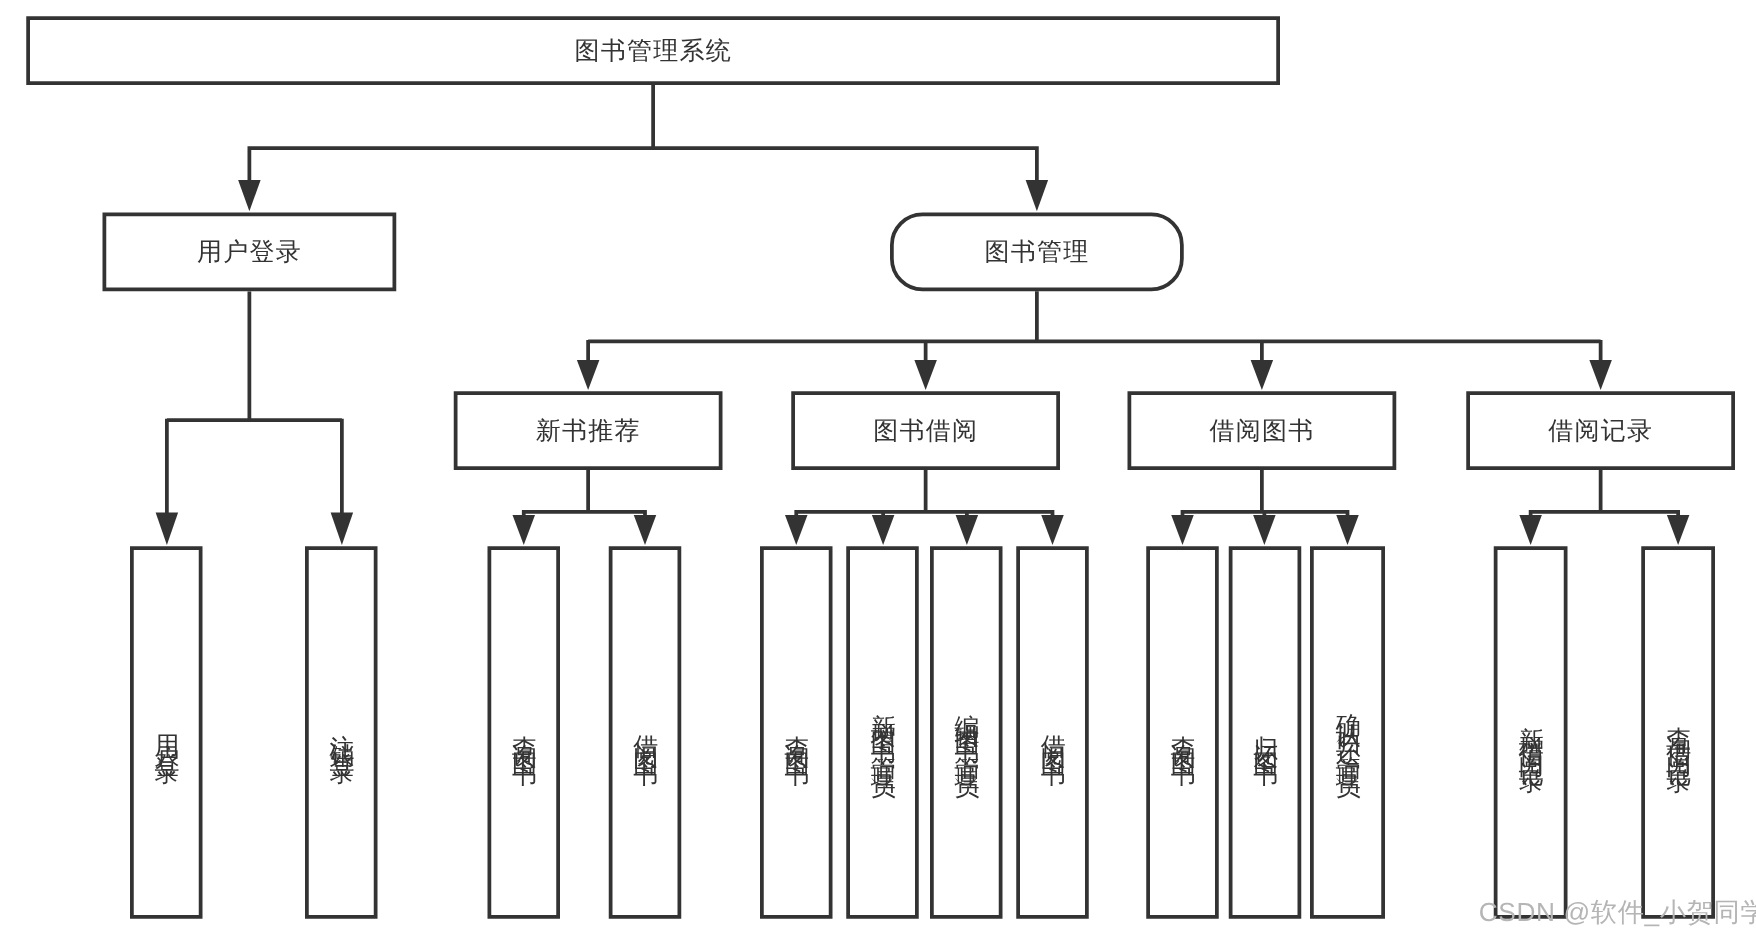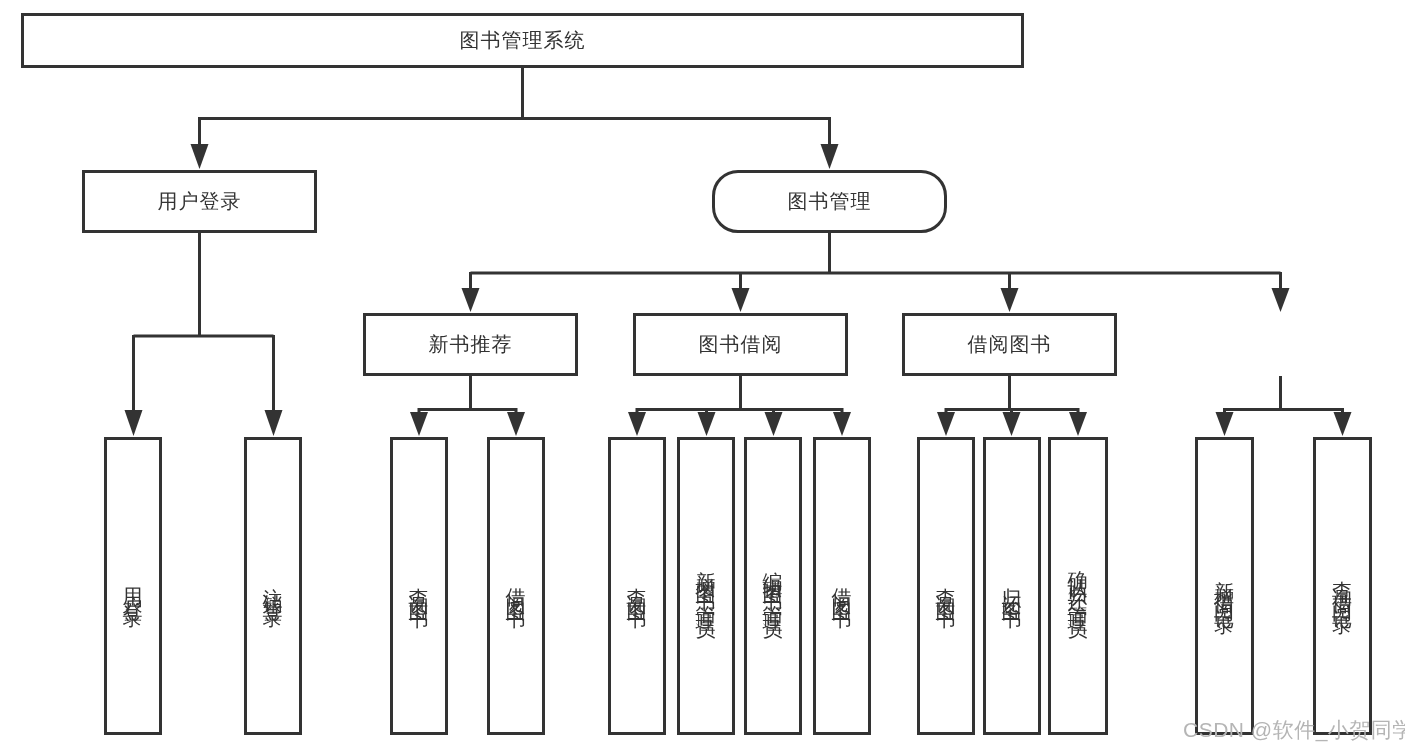--- a/index.html
+++ b/index.html
@@ -139,20 +139,23 @@
 
   <div class="box hbox" style="left:363px; top:313px; width:215px;">
     <span>新书推荐</span>
   </div>
   <div class="box hbox" style="left:633px; top:313px; width:215px;">
     <span>图书借阅</span>
   </div>
   <div class="box hbox" style="left:902px; top:313px; width:215px;">
     <span>借阅图书</span>
   </div>
+  <div class="box hbox" style="left:1173px; top:313px; width:215px;">
+    <span>借阅记录</span>
+  </div>
 
   <div class="box vbox" style="left:104px;">
     <span class="vtext">用户登录</span>
   </div>
   <div class="box vbox" style="left:244px;">
     <span class="vtext">注销登录</span>
   </div>
 
   <div class="box vbox" style="left:390px;">
     <span class="vtext">查询图书</span>

